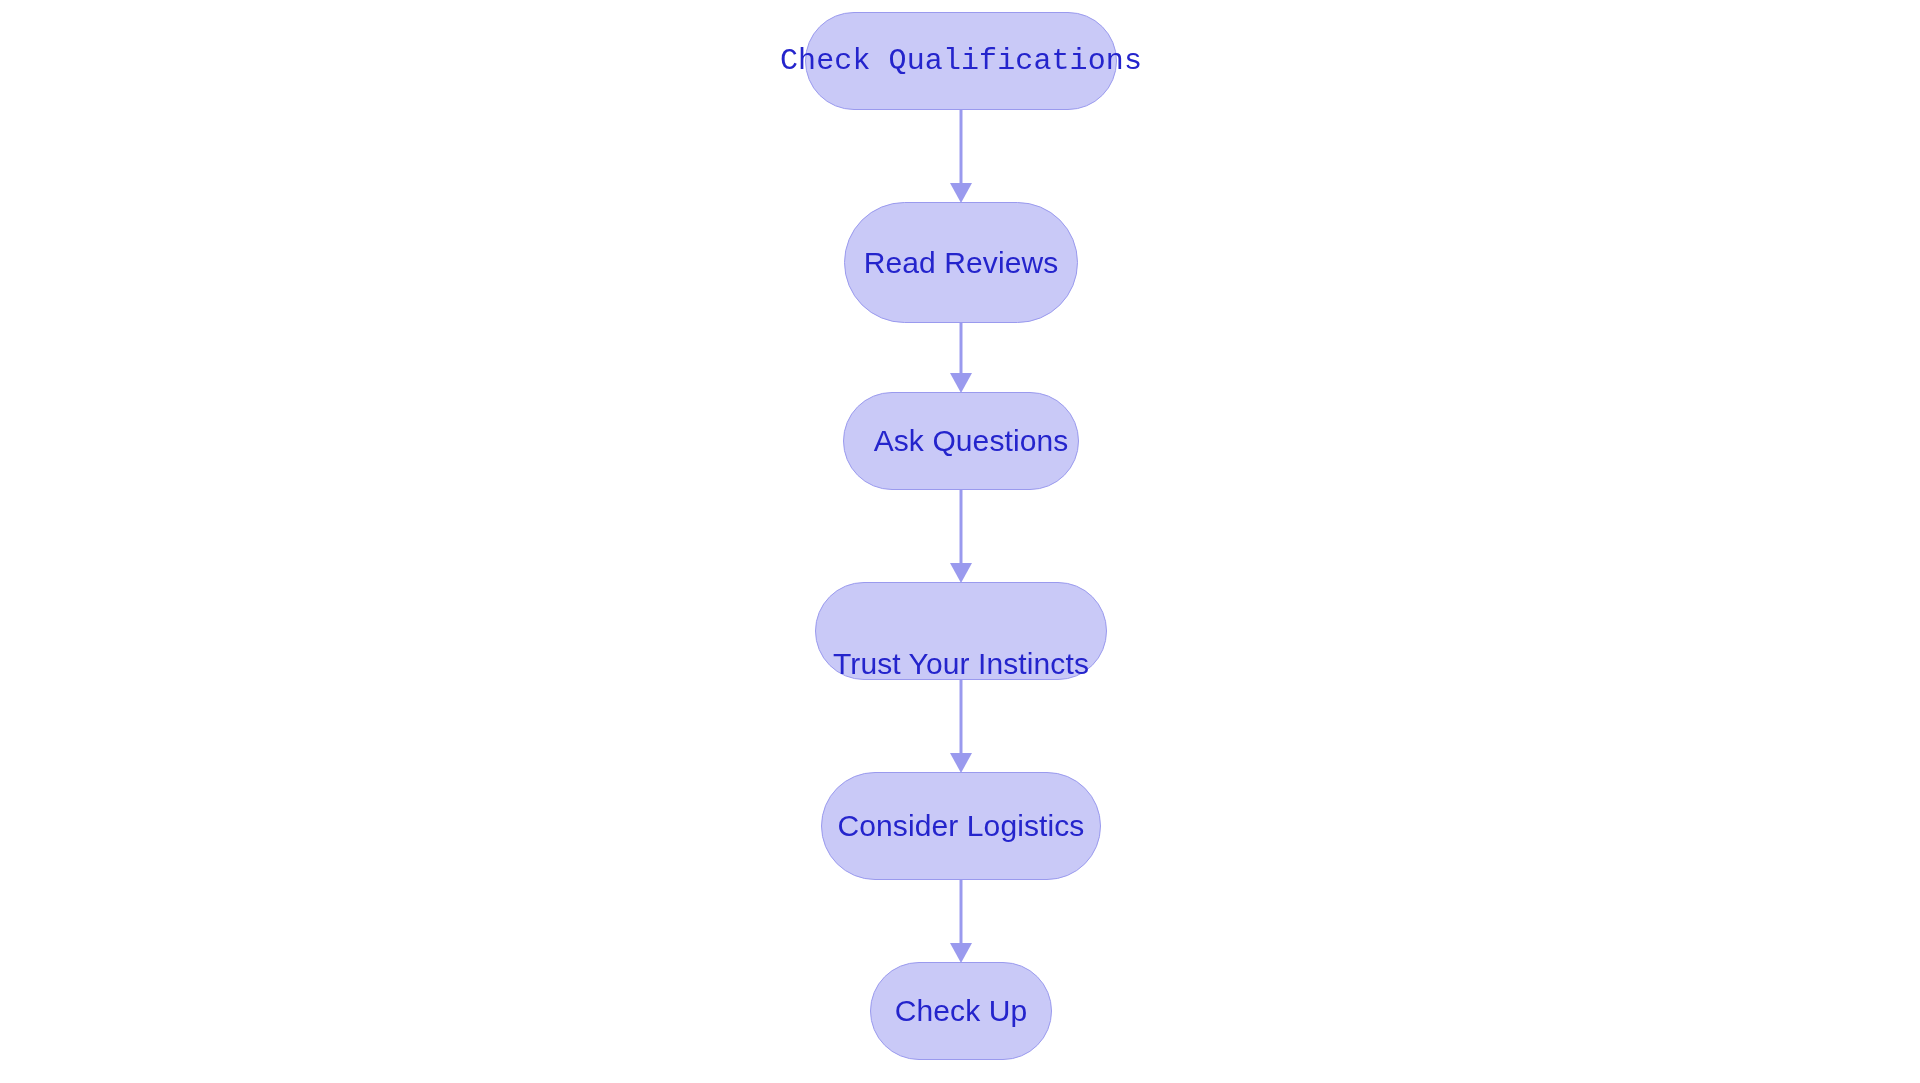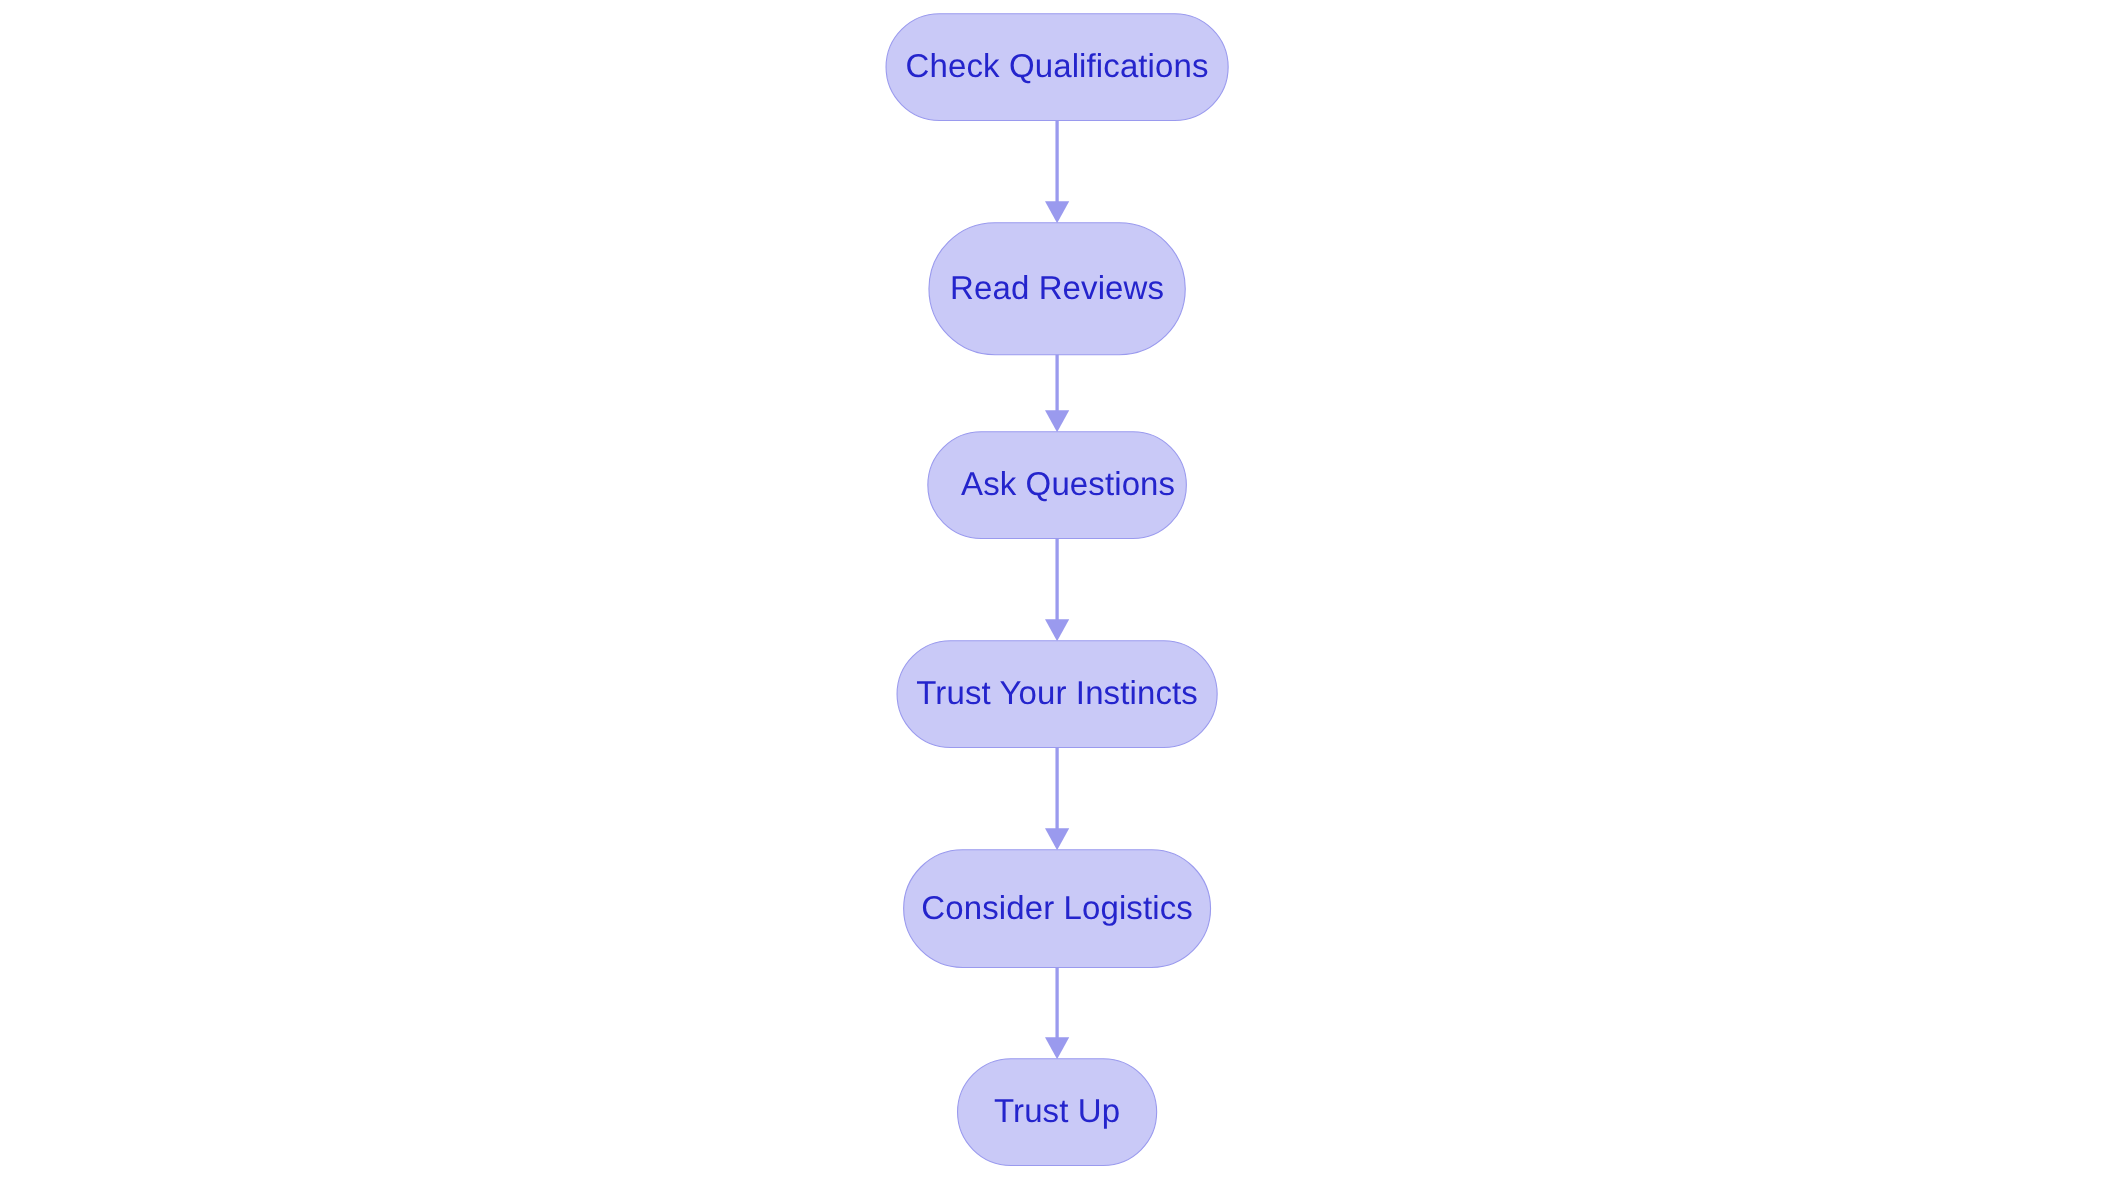--- a/index.html
+++ b/index.html
@@ -87,32 +87,32 @@
         <polygon points="950,753 972,753 961,773" fill="#9a9aee"></polygon>
       </g>
       <g>
         <line x1="961" y1="870" x2="961" y2="944" stroke="#9a9aee" stroke-width="3"></line>
         <polygon points="950,943 972,943 961,963" fill="#9a9aee"></polygon>
       </g>
     </svg>
 
   <div id="node-layer">
       <div class="flow-node" style="left: 961px; top: 12px; width: 312px; height: 98px; background: rgb(201, 201, 247); border-color: rgb(154, 154, 238);">
-        <span class="flow-node-label" style="color: rgb(36, 36, 204);">Check Qualifications</span>
+        <span class="flow-node-label" style="color: rgb(36, 36, 204); font-family: Liberation Mono, monospace;">Check Qualifications</span>
       </div>
       <div class="flow-node" style="left: 961px; top: 202px; width: 234px; height: 121px; background: rgb(201, 201, 247); border-color: rgb(154, 154, 238);">
         <span class="flow-node-label" style="color: rgb(36, 36, 204);">Read Reviews</span>
       </div>
       <div class="flow-node" style="left: 961px; top: 392px; width: 236px; height: 98px; background: rgb(201, 201, 247); border-color: rgb(154, 154, 238);">
         <span class="flow-node-label" style="color: rgb(36, 36, 204); margin-left: 20px;">Ask Questions</span>
       </div>
-      <div class="flow-node" style="left: 961px; top: 582px; width: 292px; height: 98px; background: rgb(201, 201, 247); border-color: rgb(154, 154, 238);">
+      <div class="flow-node" style="left: 961px; top: 582px; width: 292px; height: 98px; background: rgb(201, 201, 247); border-color: rgb(154, 154, 238); align-items: flex-end;">
         <span class="flow-node-label" style="color: rgb(36, 36, 204);">Trust Your Instincts</span>
       </div>
       <div class="flow-node" style="left: 961px; top: 772px; width: 280px; height: 108px; background: rgb(201, 201, 247); border-color: rgb(154, 154, 238);">
         <span class="flow-node-label" style="color: rgb(36, 36, 204);">Consider Logistics</span>
       </div>
       <div class="flow-node" style="left: 961px; top: 962px; width: 182px; height: 98px; background: rgb(201, 201, 247); border-color: rgb(154, 154, 238);">
-        <span class="flow-node-label" style="color: rgb(36, 36, 204);">Trust Up</span>
+        <span class="flow-node-label" style="color: rgb(36, 36, 204);">Check Up</span>
       </div>
     </div>
 
 </div>
 
 </body></html>

